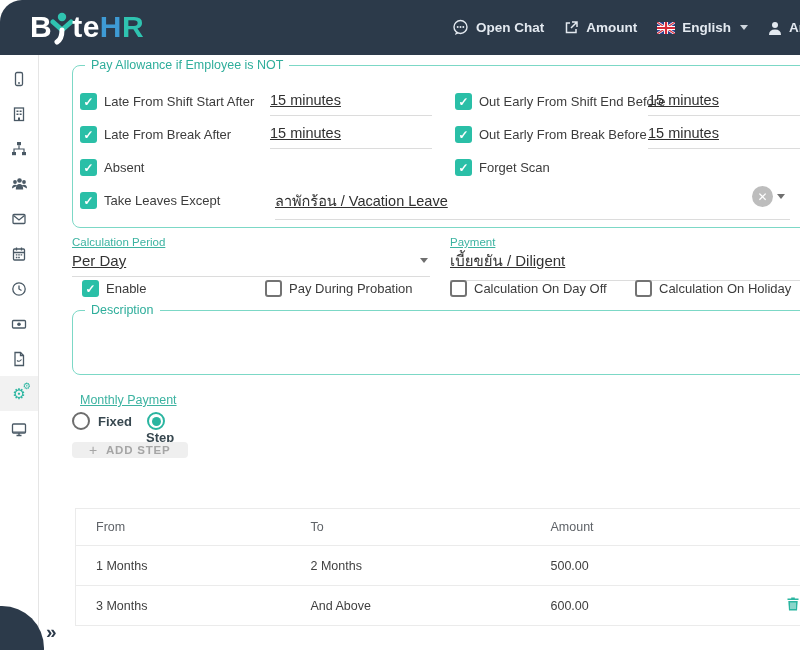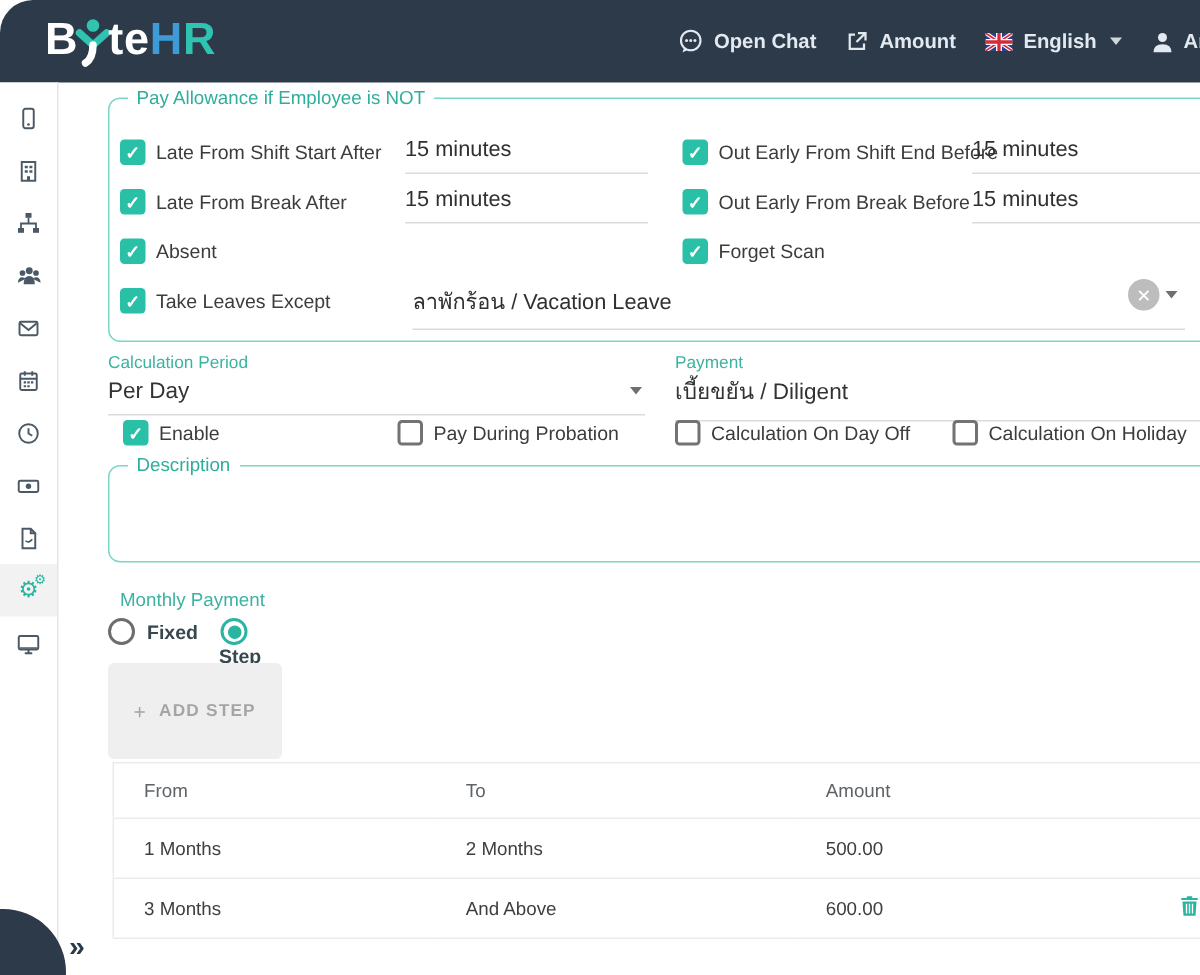--- a/index.html
+++ b/index.html
@@ -46,39 +46,39 @@
   .underline-input { border-bottom:1px solid #dcdcdc; font-size:14.5px; color:#303030; padding-bottom:7px; }
   .caret { width:0; height:0; border-left:4.5px solid transparent;
            border-right:4.5px solid transparent; border-top:5px solid #6f6f6f; }
   .teal-label { font-size:11.5px; color:#3cb3a1; }
   fieldset.tealbox { position:absolute; border:1px solid #7cd8c6; border-radius:8px; background:#fff; }
   fieldset.tealbox legend { margin-left:12px; padding:0 6px; font-size:12.5px; color:#2fae9b; }
   
   .fs-allow { left:72px; top:58px; width:770px; height:170px; }
   .frow { position:absolute; display:flex; align-items:center; }
   
-  .abs { position:absolute; }
+  .abs { position:absolute;text-decoration:underline; }
   .sel-value { font-size:15px; color:#333; }
   
   .opt { position:absolute; top:280px; display:flex; align-items:center; }
   
   .fs-desc { left:72px; top:303px; width:770px; height:72px; }
   .fs-desc textarea { width:700px; height:44px; border:none; outline:none; resize:none;
                       font-family:"Liberation Sans", sans-serif; font-size:13px; margin:2px 0 0 8px; }
   
   .radio { width:18px; height:18px; border-radius:50%; position:relative; flex:0 0 auto; cursor:pointer; }
   .radio.off { border:2px solid #6d6d6d; }
   .radio.on { border:2px solid #2ab5a0; }
   .radio.on::after { content:""; position:absolute; left:2.5px; top:2.5px; width:9px; height:9px;
                      border-radius:50%; background:#2ab5a0; }
   .radio-label { font-size:13px; font-weight:bold; color:#37474f; margin-left:8px; }
   
   .add-step { position:absolute; left:72px; top:442px; background:#efefef; border:none; border-radius:4px;
               color:#a5a5a5; font-size:11.5px; font-weight:bold; letter-spacing:.8px;
-              padding:24px 17px; font-family:"Liberation Sans", sans-serif; display:flex; align-items:center; gap:8px; }
+              padding:0 17px; font-family:"Liberation Sans", sans-serif; display:flex; align-items:center; gap:8px; }
   .add-step .plus::before { content:"+"; font-size:14px; font-weight:normal; }
   
   .info-line { position:absolute; left:72px; top:480px; display:flex; align-items:center; gap:6px; }
   .info-icon { width:14px; height:14px; border-radius:50%; background:#1b1b1b; color:#fff;
                display:flex; align-items:center; justify-content:center;
                font-size:10px; font-weight:bold; font-family:"Liberation Serif", serif; }
   .info-icon::after { content:"i"; }
   .info-text { font-size:13.5px; color:#212121; }
   
   .steps-table { position:absolute; left:75px; top:508px; width:745px; border-collapse:collapse;

